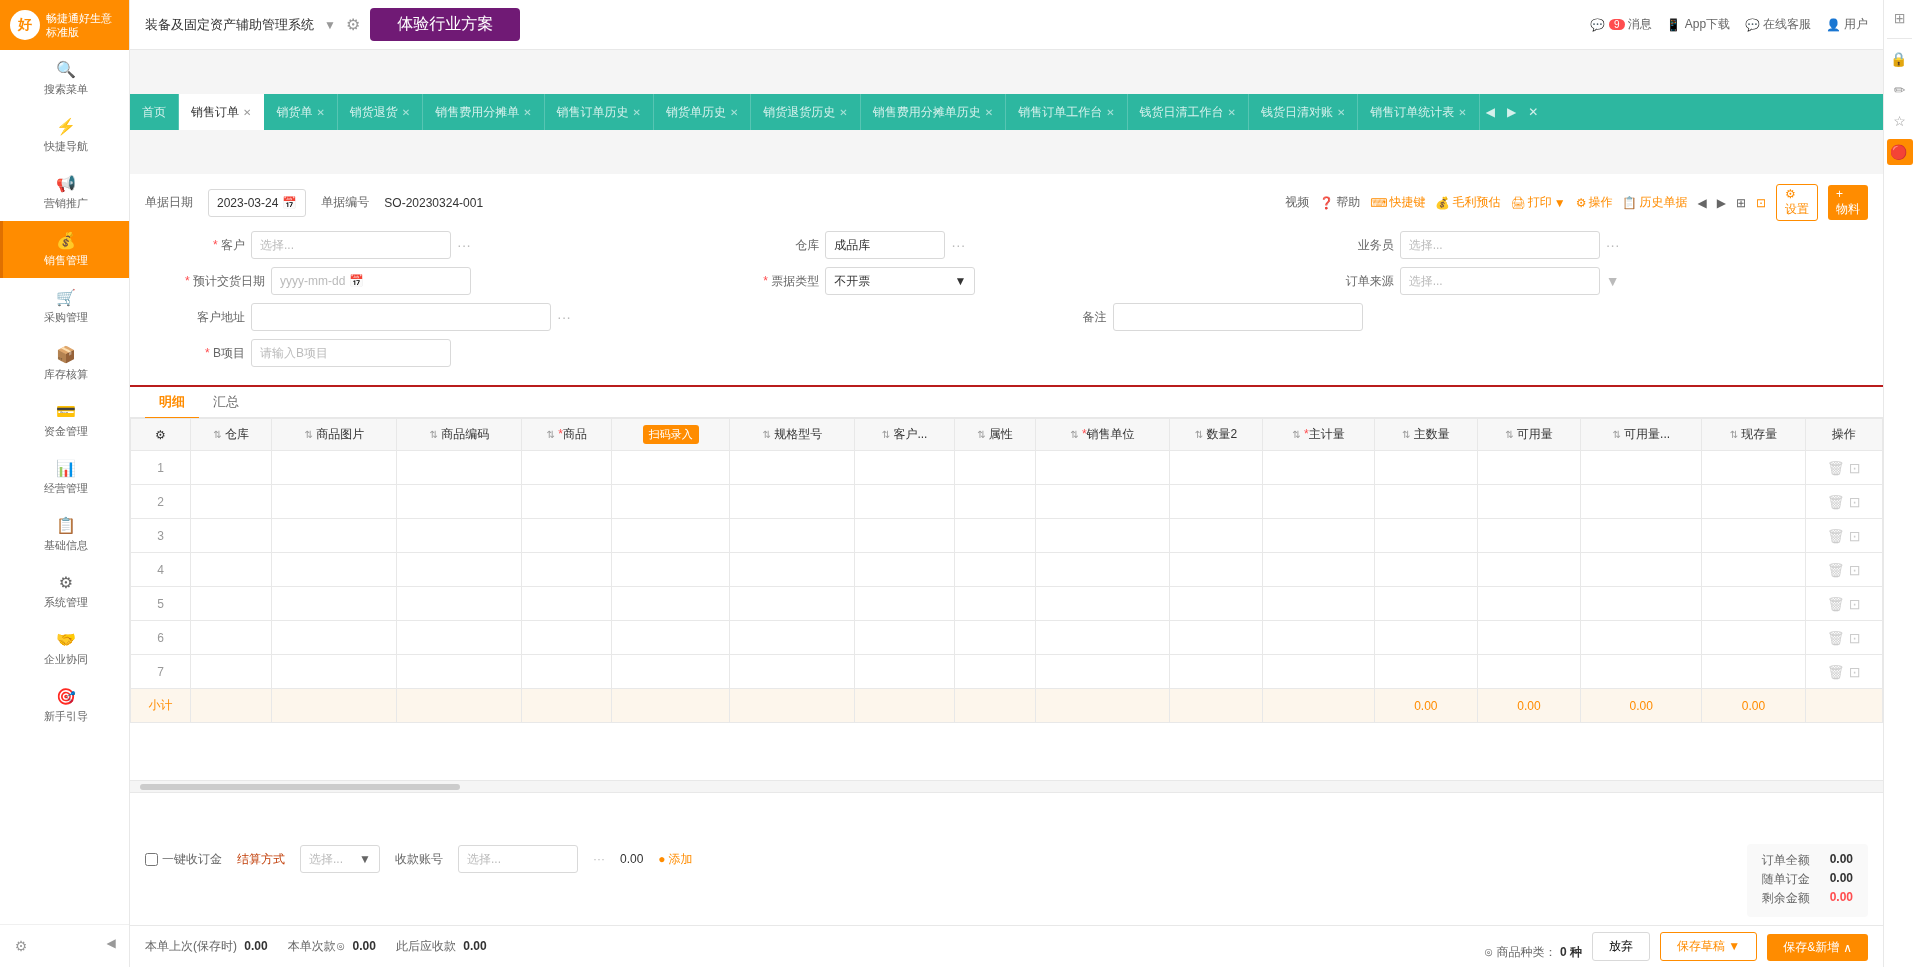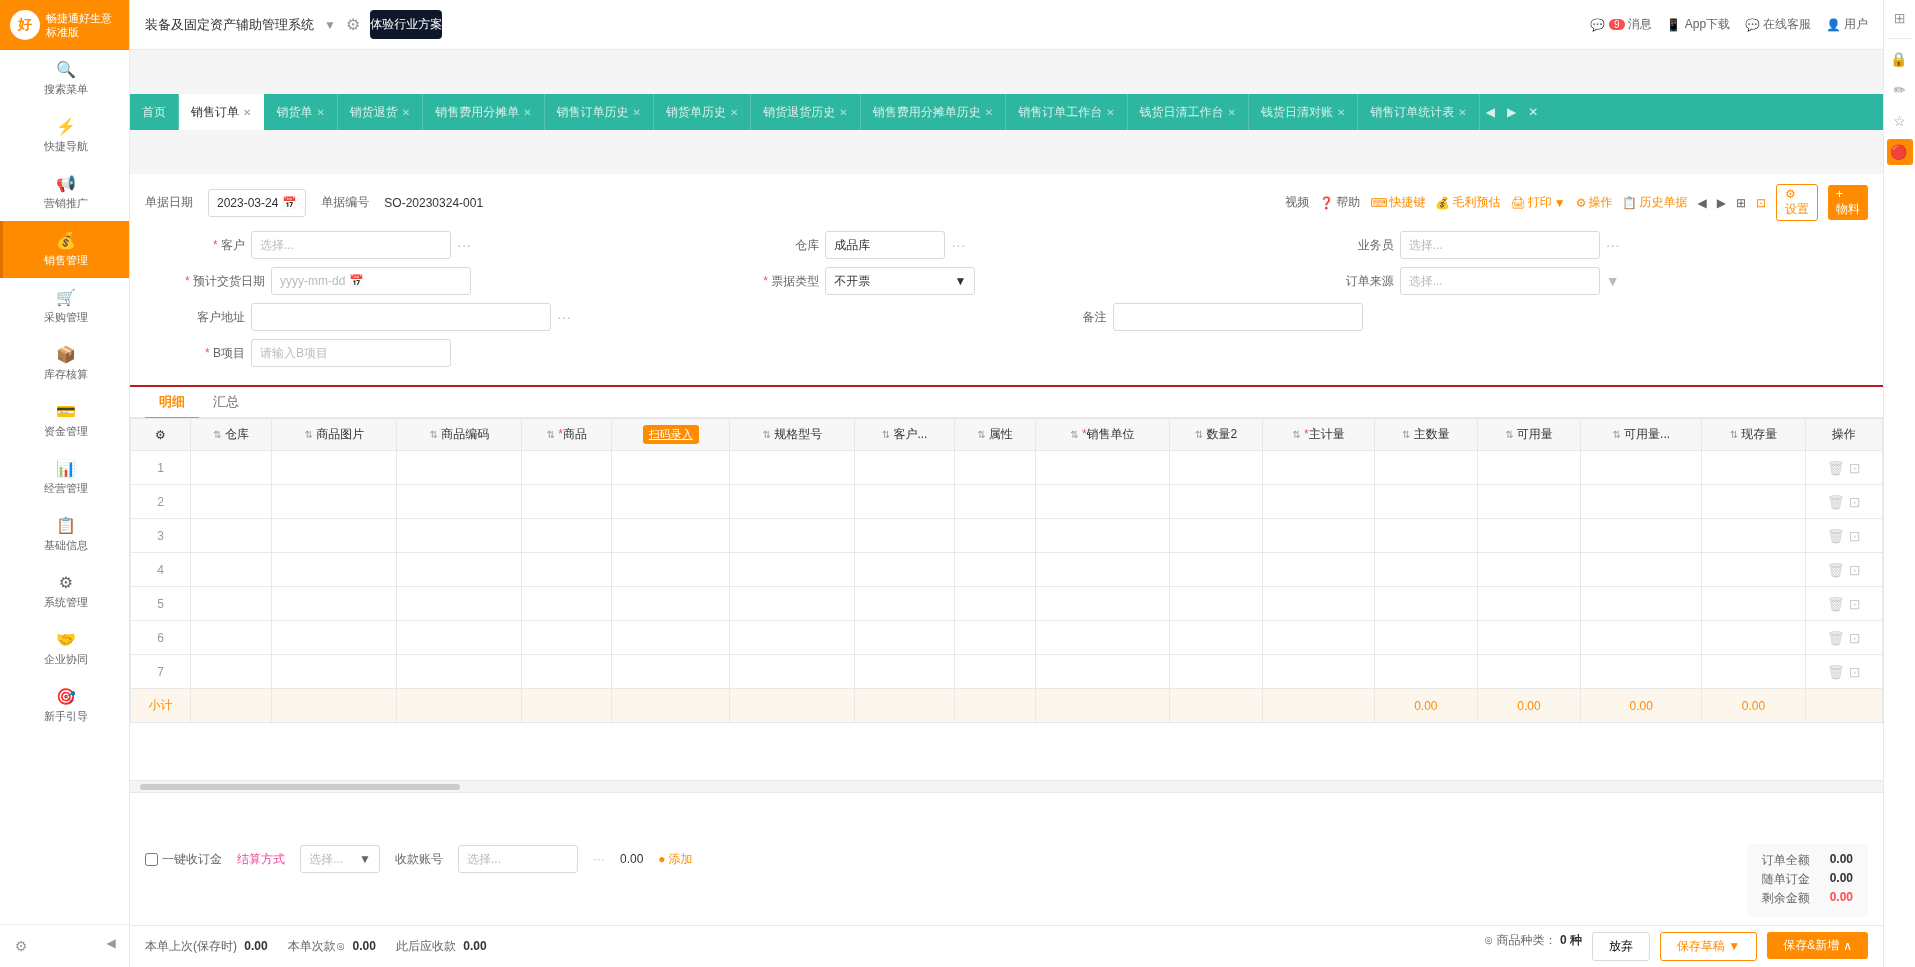--- a/index.html
+++ b/index.html
@@ -16,21 +16,21 @@
     .sidebar-item .icon { font-size: 16px; }
     .sidebar-bottom { border-top: 1px solid #f0f0f0; padding: 8px; display: flex; justify-content: space-between; }
     .sidebar-collapse { display: flex; align-items: center; justify-content: center; width: 20px; height: 20px; cursor: pointer; color: #999; }
 
     
     .main { flex: 1; display: flex; flex-direction: column; overflow: hidden; gap: 44px; }
 
     
     .topbar { background: #fff; height: 50px; display: flex; align-items: center; justify-content: space-between; padding: 0 15px; border-bottom: 1px solid #e8e8e8; }
     .topbar-left { display: flex; align-items: center; gap: 10px; }
-    .topbar-btn { background: #0f172a; color: #fff; border: none; padding: 6px 0; border-radius: 4px; cursor: pointer; font-size: 12px; }
+    .topbar-btn { background: #701a75; color: #fff; border: none; padding: 6px 27px; border-radius: 4px; cursor: pointer; font-size: 16px; }
     .topbar-right { display: flex; align-items: center; gap: 15px; color: #666; font-size: 12px; }
     .topbar-icon { display: flex; align-items: center; gap: 3px; cursor: pointer; }
     .badge { background: #ff4d4f; color: #fff; border-radius: 10px; padding: 0 4px; font-size: 10px; min-width: 16px; text-align: center; }
 
     
     .tabbar { background: #2db7a0; display: flex; align-items: center; overflow: hidden; height: 36px; }
     .tab { display: flex; align-items: center; padding: 0 12px; height: 36px; cursor: pointer; color: rgba(255,255,255,0.8); font-size: 12px; white-space: nowrap; border-right: 1px solid rgba(255,255,255,0.2); gap: 4px; }
     .tab.active { background: #fff; color: #333; }
     .tab .close { color: rgba(255,255,255,0.6); font-size: 10px; }
     .tab.active .close { color: #999; }
@@ -58,40 +58,40 @@
     .date-input { display: flex; align-items: center; gap: 4px; border: 1px solid #d9d9d9; border-radius: 3px; padding: 4px 8px; height: 28px; font-size: 12px; }
     .table-tab { padding: 6px 14px; cursor: pointer; font-size: 13px; color: #666; }
     .table-tab.active { color: #ff8c00; border-bottom: 2px solid #ff8c00; margin-bottom: -2px; font-weight: bold; }
 
     
     .table-wrap { flex: 1; overflow: auto; background: #fff; }
     .data-table { width: 100%; border-collapse: collapse; font-size: 12px; }
     .data-table th { background: #f7f7f7; border: 1px solid #e8e8e8; padding: 6px 4px; text-align: center; white-space: nowrap; font-weight: normal; color: #333; position: sticky; top: 0; z-index: 10; }
     .data-table td { border: 1px solid #e8e8e8; padding: 4px; text-align: center; height: 34px; }
     .th-sort { color: #999; font-size: 10px; cursor: pointer; }
-    .scan-btn { background: #ff8c00; color: #fff; border: none; padding: 2px 6px; border-radius: 3px; font-size: 11px; cursor: pointer; white-space: nowrap; text-decoration: underline; }
+    .scan-btn { background: #ff8c00; color: #fff; border: none; padding: 2px 6px; border-radius: 3px; font-size: 11px; cursor: pointer; white-space: nowrap; }
     .row-num { color: #999; }
     .action-icons { display: flex; justify-content: center; gap: 4px; }
     .action-icon { color: #ccc; cursor: pointer; font-size: 14px; }
 
     
     .bottom-bar { background: #fff; padding: 8px 15px; border-top: 1px solid #e8e8e8; display: flex; align-items: center; justify-content: space-between; }
     .bottom-left { display: flex; align-items: center; gap: 15px; font-size: 12px; color: #666; }
     .checkbox-label { display: flex; align-items: center; gap: 4px; cursor: pointer; }
     .bottom-right { display: flex; align-items: center; gap: 10px; font-size: 12px; }
     .order-summary { background: #f9f9f9; padding: 8px 15px; border-radius: 4px; text-align: right; margin-top: 43px; }
     .order-summary-row { display: flex; justify-content: space-between; gap: 20px; margin-bottom: 2px; }
     .order-summary-label { color: #666; }
     .order-summary-value { color: #333; font-weight: bold; }
     .order-summary-value.highlight { color: #ff4d4f; }
 
     
     .status-bar { background: #fff; padding: 6px 15px; border-top: 1px solid #e8e8e8; display: flex; align-items: center; justify-content: space-between; font-size: 12px; color: #666; }
     .status-left { display: flex; gap: 20px; }
-    .status-right { display: flex; gap: 10px; align-items: flex-start; }
+    .status-right { display: flex; gap: 10px; align-items: flex-end; }
     .btn-discard { border: 1px solid #d9d9d9; background: #fff; padding: 5px 16px; border-radius: 3px; cursor: pointer; font-size: 12px; }
     .btn-save { border: 1px solid #ff8c00; background: #fff; color: #ff8c00; padding: 5px 16px; border-radius: 3px; cursor: pointer; font-size: 12px; }
     .btn-save-new { background: #ff8c00; color: #fff; border: none; padding: 5px 16px; border-radius: 3px; cursor: pointer; font-size: 12px; display: flex; align-items: center; gap: 4px; }
 
     
     .right-sidebar { width: 32px; background: #fff; border-left: 1px solid #e8e8e8; display: flex; flex-direction: column; align-items: center; padding: 5px 0; gap: 5px; }
     .rs-icon { width: 26px; height: 26px; display: flex; align-items: center; justify-content: center; cursor: pointer; color: #999; font-size: 14px; border-radius: 3px; }
     .rs-icon.active { background: #ff8c00; color: #fff; }
 
     .divider { width: 80%; height: 1px; background: #e8e8e8; margin: 2px 0; }
@@ -579,21 +579,21 @@
       <div style="height:12px;background:#f5f5f5;border-top:1px solid #e8e8e8;display:flex;align-items:center;padding:0 10px;">
         <div style="width:320px;height:6px;background:#ccc;border-radius:3px;"></div>
       </div>
 
       <div class="bottom-bar">
         <div class="bottom-left">
           <label class="checkbox-label">
             <input type="checkbox" style="">
             <span>一键收订金</span>
           </label>
-          <span style="color:#ec4899;">结算方式</span>
+          <span style="color:#c2410c;">结算方式</span>
           <div class="form-select" style="min-width:80px;">
             <span style="color:#bbb;">选择...</span>
             <span>▼</span>
           </div>
           <span style="color:#666;">收款账号</span>
           <div class="form-input placeholder">
             <span style="color:#bbb;">选择...</span>
           </div>
           <span style="color:#bbb;">···</span>
           <span style="color:#333;">0.00</span>

